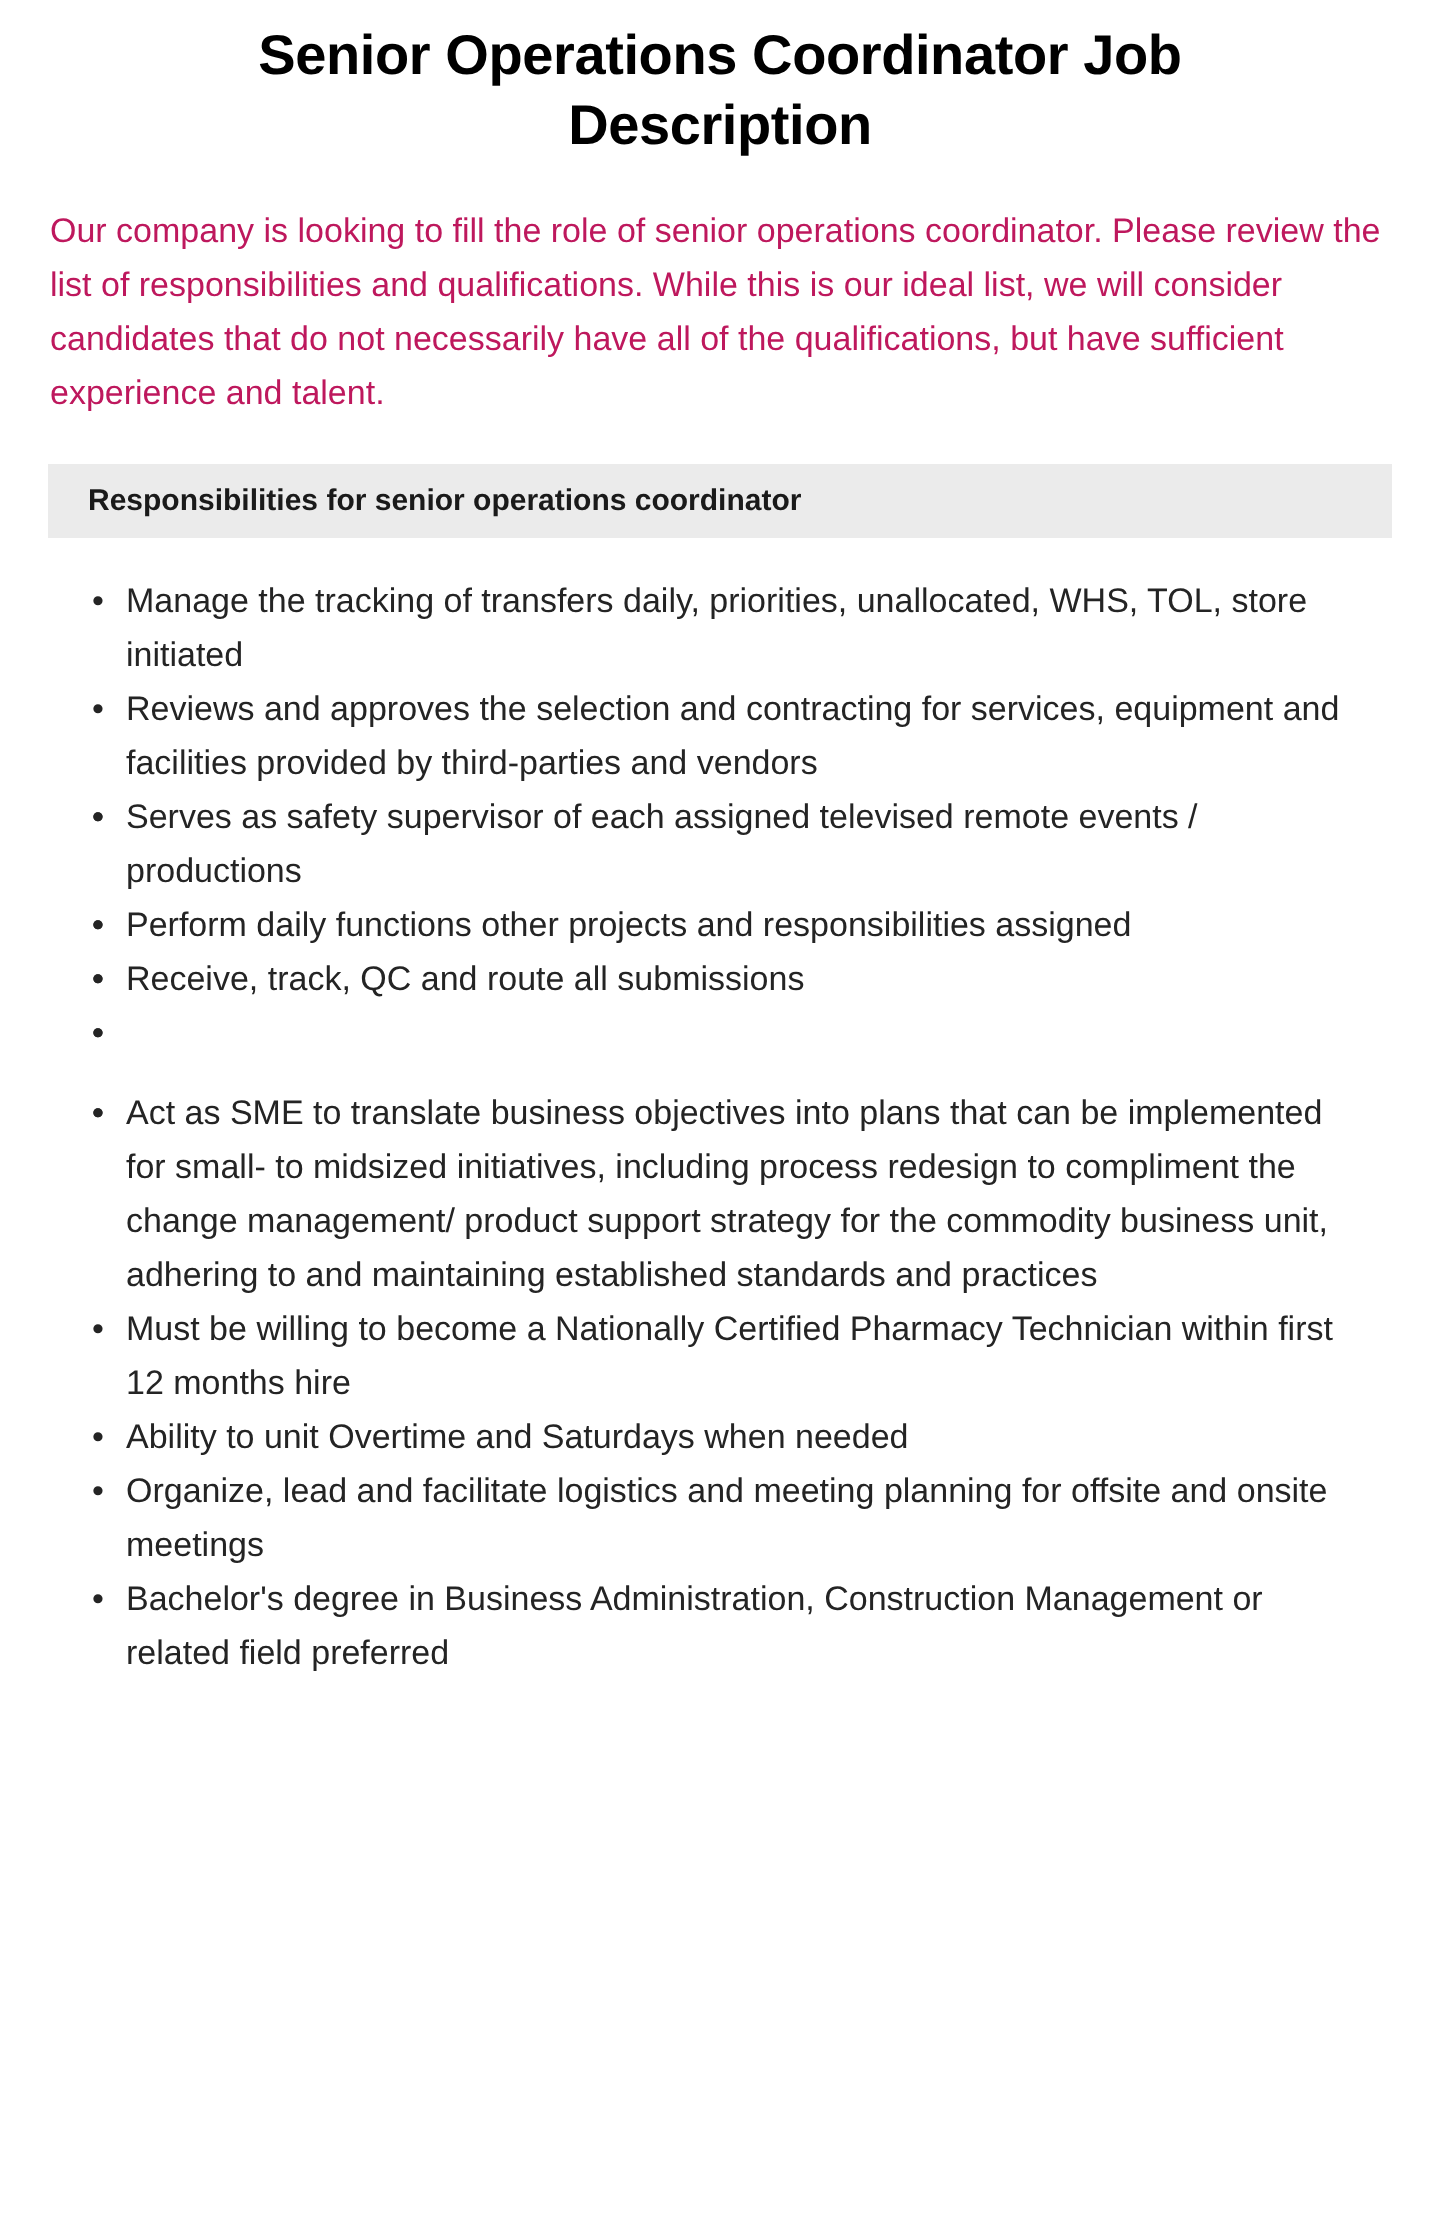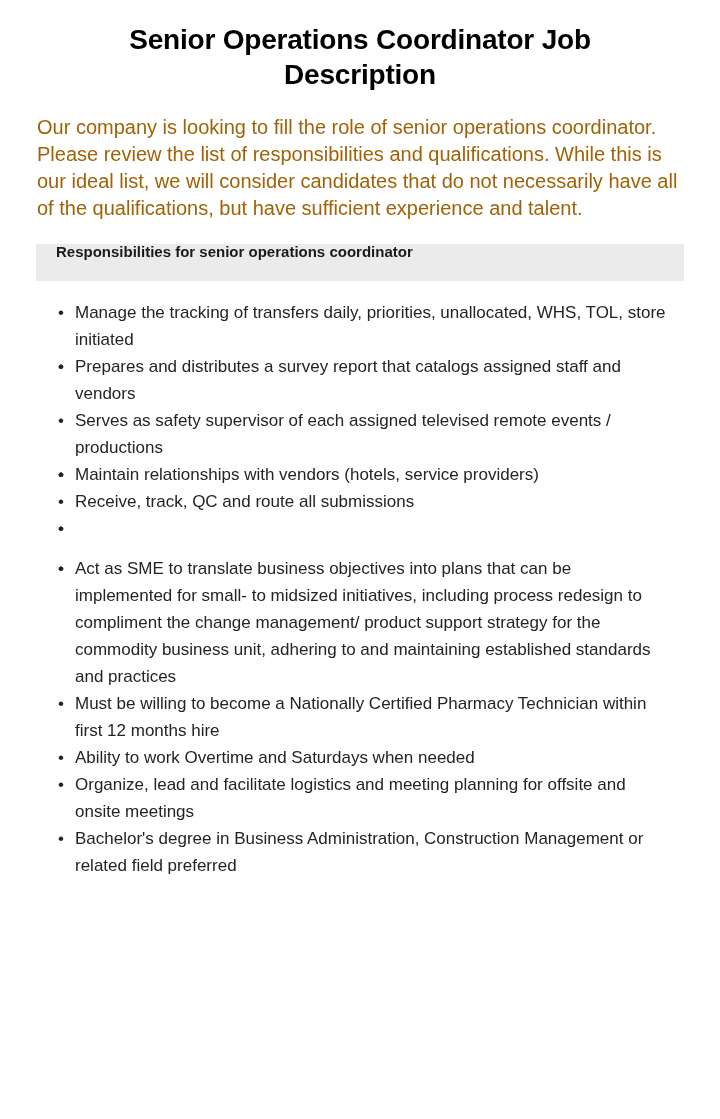--- a/index.html
+++ b/index.html
@@ -11,50 +11,50 @@
     width: 720px;
     min-height: 1119px;
     background: #ffffff;
     font-family: "Liberation Sans", sans-serif;
     color: #1a1a1a;
     -webkit-font-smoothing: antialiased;
   }
   .page {
     width: 720px;
     box-sizing: border-box;
-    padding: 16px;
+    padding: 4px;
     position: relative;
   }
   .page-title {
     font-size: 28px;
     font-weight: bold;
     line-height: 1.26;
     text-align: center;
     color: #000000;
     margin: 0;
     padding: 6px 48px 0 48px;
     letter-spacing: -0.2px;
   }
   .intro {
-    font-size: 20px;
+    font-size: 17px;
     line-height: 27px;
-    color: #a16207;
+    color: #be185d;
     margin: 0;
     padding: 21px 22px 0 21px;
     box-sizing: border-box;
   }
   .section {
     margin-top: 22px;
   }
   .section-header {
     background: #ebebeb;
     margin: 0 20px;
     height: 37px;
     display: flex;
-    align-items: flex-start;
+    align-items: center;
     padding-left: 20px;
     box-sizing: border-box;
   }
   .section-header-text {
     font-size: 15px;
     font-weight: bold;
     color: #1a1a1a;
     line-height: 1;
   }
   ul.items {
@@ -96,38 +96,38 @@
     <div class="section-header">
       <span class="section-header-text">Responsibilities for senior operations coordinator</span>
     </div>
     <ul class="items">
       <li>
         <span class="bullet">•</span>
         <span>Manage the tracking of transfers daily, priorities, unallocated, WHS, TOL, store initiated</span>
       </li>
       <li>
         <span class="bullet">•</span>
+        <span>Reviews and approves the selection and contracting for services, equipment and facilities provided by third-parties and vendors</span>
       </li>
       <li>
         <span class="bullet">•</span>
-        <span>Prepares and distributes a survey report that catalogs assigned staff and vendors</span>
       </li>
       <li>
         <span class="bullet">•</span>
         <span>Serves as safety supervisor of each assigned televised remote events / productions</span>
       </li>
       <li>
         <span class="bullet">•</span>
       </li>
       <li>
         <span class="bullet">•</span>
+        <span>Perform daily functions other projects and responsibilities assigned</span>
       </li>
       <li>
         <span class="bullet">•</span>
-        <span>Maintain relationships with vendors (hotels, service providers)</span>
       </li>
       <li>
         <span class="bullet">•</span>
         <span>Receive, track, QC and route all submissions</span>
       </li>
       <li>
         <span class="bullet">•</span>
       </li>
       <li>
         <span class="bullet">•</span>
@@ -143,21 +143,21 @@
       <li>
         <span class="bullet">•</span>
         <span>Act as SME to translate business objectives into plans that can be implemented for small- to midsized initiatives, including process redesign to compliment the change management/ product support strategy for the commodity business unit, adhering to and maintaining established standards and practices</span>
       </li>
       <li>
         <span class="bullet">•</span>
         <span>Must be willing to become a Nationally Certified Pharmacy Technician within first 12 months hire</span>
       </li>
       <li>
         <span class="bullet">•</span>
-        <span>Ability to work Overtime and Saturdays when needed</span>
+        <span>Ability to unit Overtime and Saturdays when needed</span>
       </li>
       <li>
         <span class="bullet">•</span>
         <span>Organize, lead and facilitate logistics and meeting planning for offsite and onsite meetings</span>
       </li>
       <li>
         <span class="bullet">•</span>
         <span>Bachelor's degree in Business Administration, Construction Management or related field preferred</span>
       </li>
     </ul>

